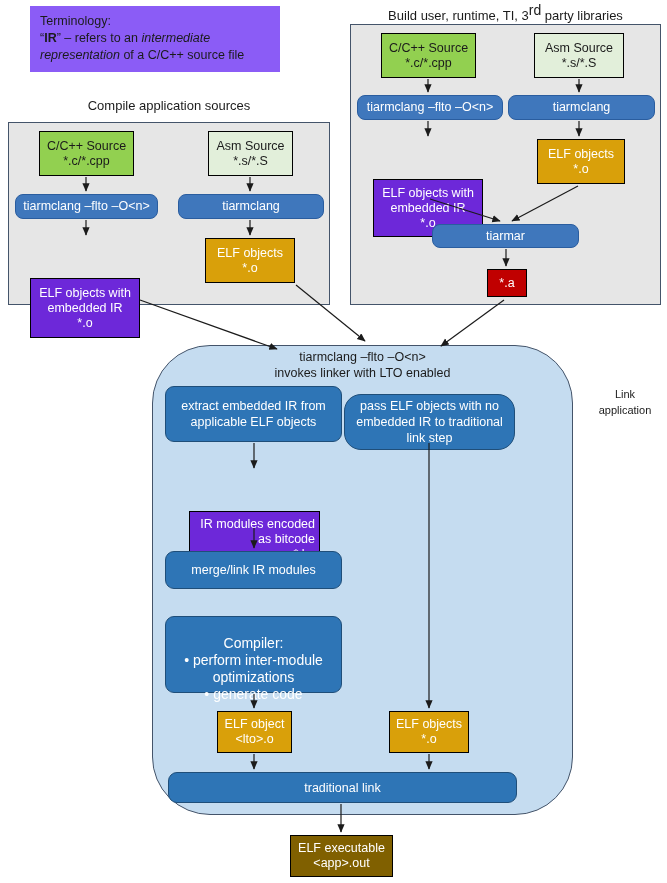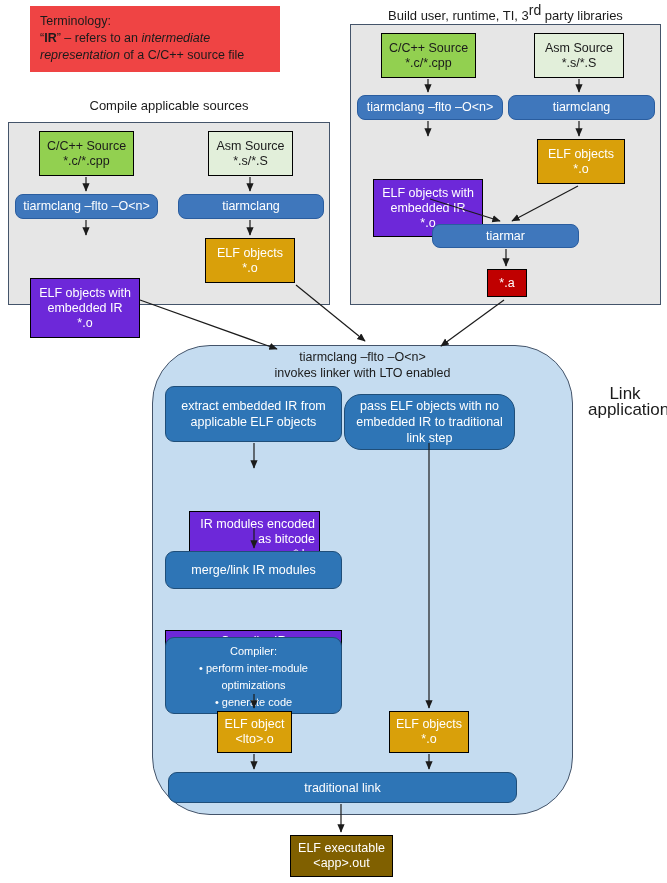--- a/index.html
+++ b/index.html
@@ -6,21 +6,21 @@
   body{
     width:667px;height:883px;position:relative;overflow:hidden;
     font-family:"Liberation Sans","DejaVu Sans",sans-serif;
     color:#1b1b1b;
   }
   .abs{position:absolute;box-sizing:border-box;}
 
   
   #terminology{
     left:30px;top:6px;width:250px;height:66px;
-    background:#ef4444;
+    background:#8b5cf6;
     padding:7px 10px 0 10px;
     font-size:12.5px;line-height:17px;
     color:#1b1b1b;
   }
   #terminology .ln{white-space:nowrap;}
   #terminology b{font-weight:bold;}
   #terminology i{font-style:italic;}
 
   
   .caption{
@@ -54,48 +54,48 @@
     left:152px;top:345px;width:421px;height:470px;
     background:#c5dcf0;border:1.2px solid #44546a;
     border-radius:58px;
   }
   #link-title{
     left:155px;top:349px;width:415px;
     text-align:center;font-size:12.5px;line-height:16px;color:#1b1b1b;
   }
   #link-app-label{
     left:588px;top:386px;width:74px;text-align:center;
-    font-size:17px;line-height:16px;color:#1b1b1b;
+    font-size:11px;line-height:16px;color:#1b1b1b;
   }
 
   .lnk-step{
     background:#2e75b6;border:1px solid #1f4e79;color:#fff;
     border-radius:9px;
     display:flex;align-items:center;justify-content:center;text-align:center;
     font-size:12.5px;line-height:16px;
   }
 
   #compiler-box{
     background:#2e75b6;border:1px solid #1f4e79;color:#fff;border-radius:9px;
-    font-size:11px;line-height:17px;text-align:center;padding-top:5px;margin-top:21px;
+    font-size:14px;line-height:17px;text-align:center;padding-top:18px;
   }
   #compiler-box .bul{display:block;text-align:center;}
 
   svg.arrows{position:absolute;left:0;top:0;width:667px;height:883px;pointer-events:none;}
 </style>
 </head>
 <body>
 
 <div class="abs" id="terminology">
   <div class="ln">Terminology:</div>
   <div class="ln"><span>“</span><b>IR</b><span>” – refers to an </span><i>intermediate</i></div>
   <div class="ln"><i>representation</i><span> of a C/C++ source file</span></div>
 </div>
 
-<div class="abs caption" style="left:8px;top:98px;width:322px;">Compile applicable sources</div>
+<div class="abs caption" style="left:8px;top:98px;width:322px;">Compile application sources</div>
 
 <div class="abs caption" style="left:350px;top:2px;width:311px;"><span>Build user, runtime, TI, 3</span><sup style="font-size:14px">rd</sup><span> party libraries</span></div>
 
 <div class="abs panel" style="left:8px;top:122px;width:322px;height:183px;"></div>
 
 <div class="abs node green" style="left:39px;top:131px;width:95px;height:45px;">
     <span class="t">C/C++  Source
 *.c/*.cpp</span>
   </div>
 

